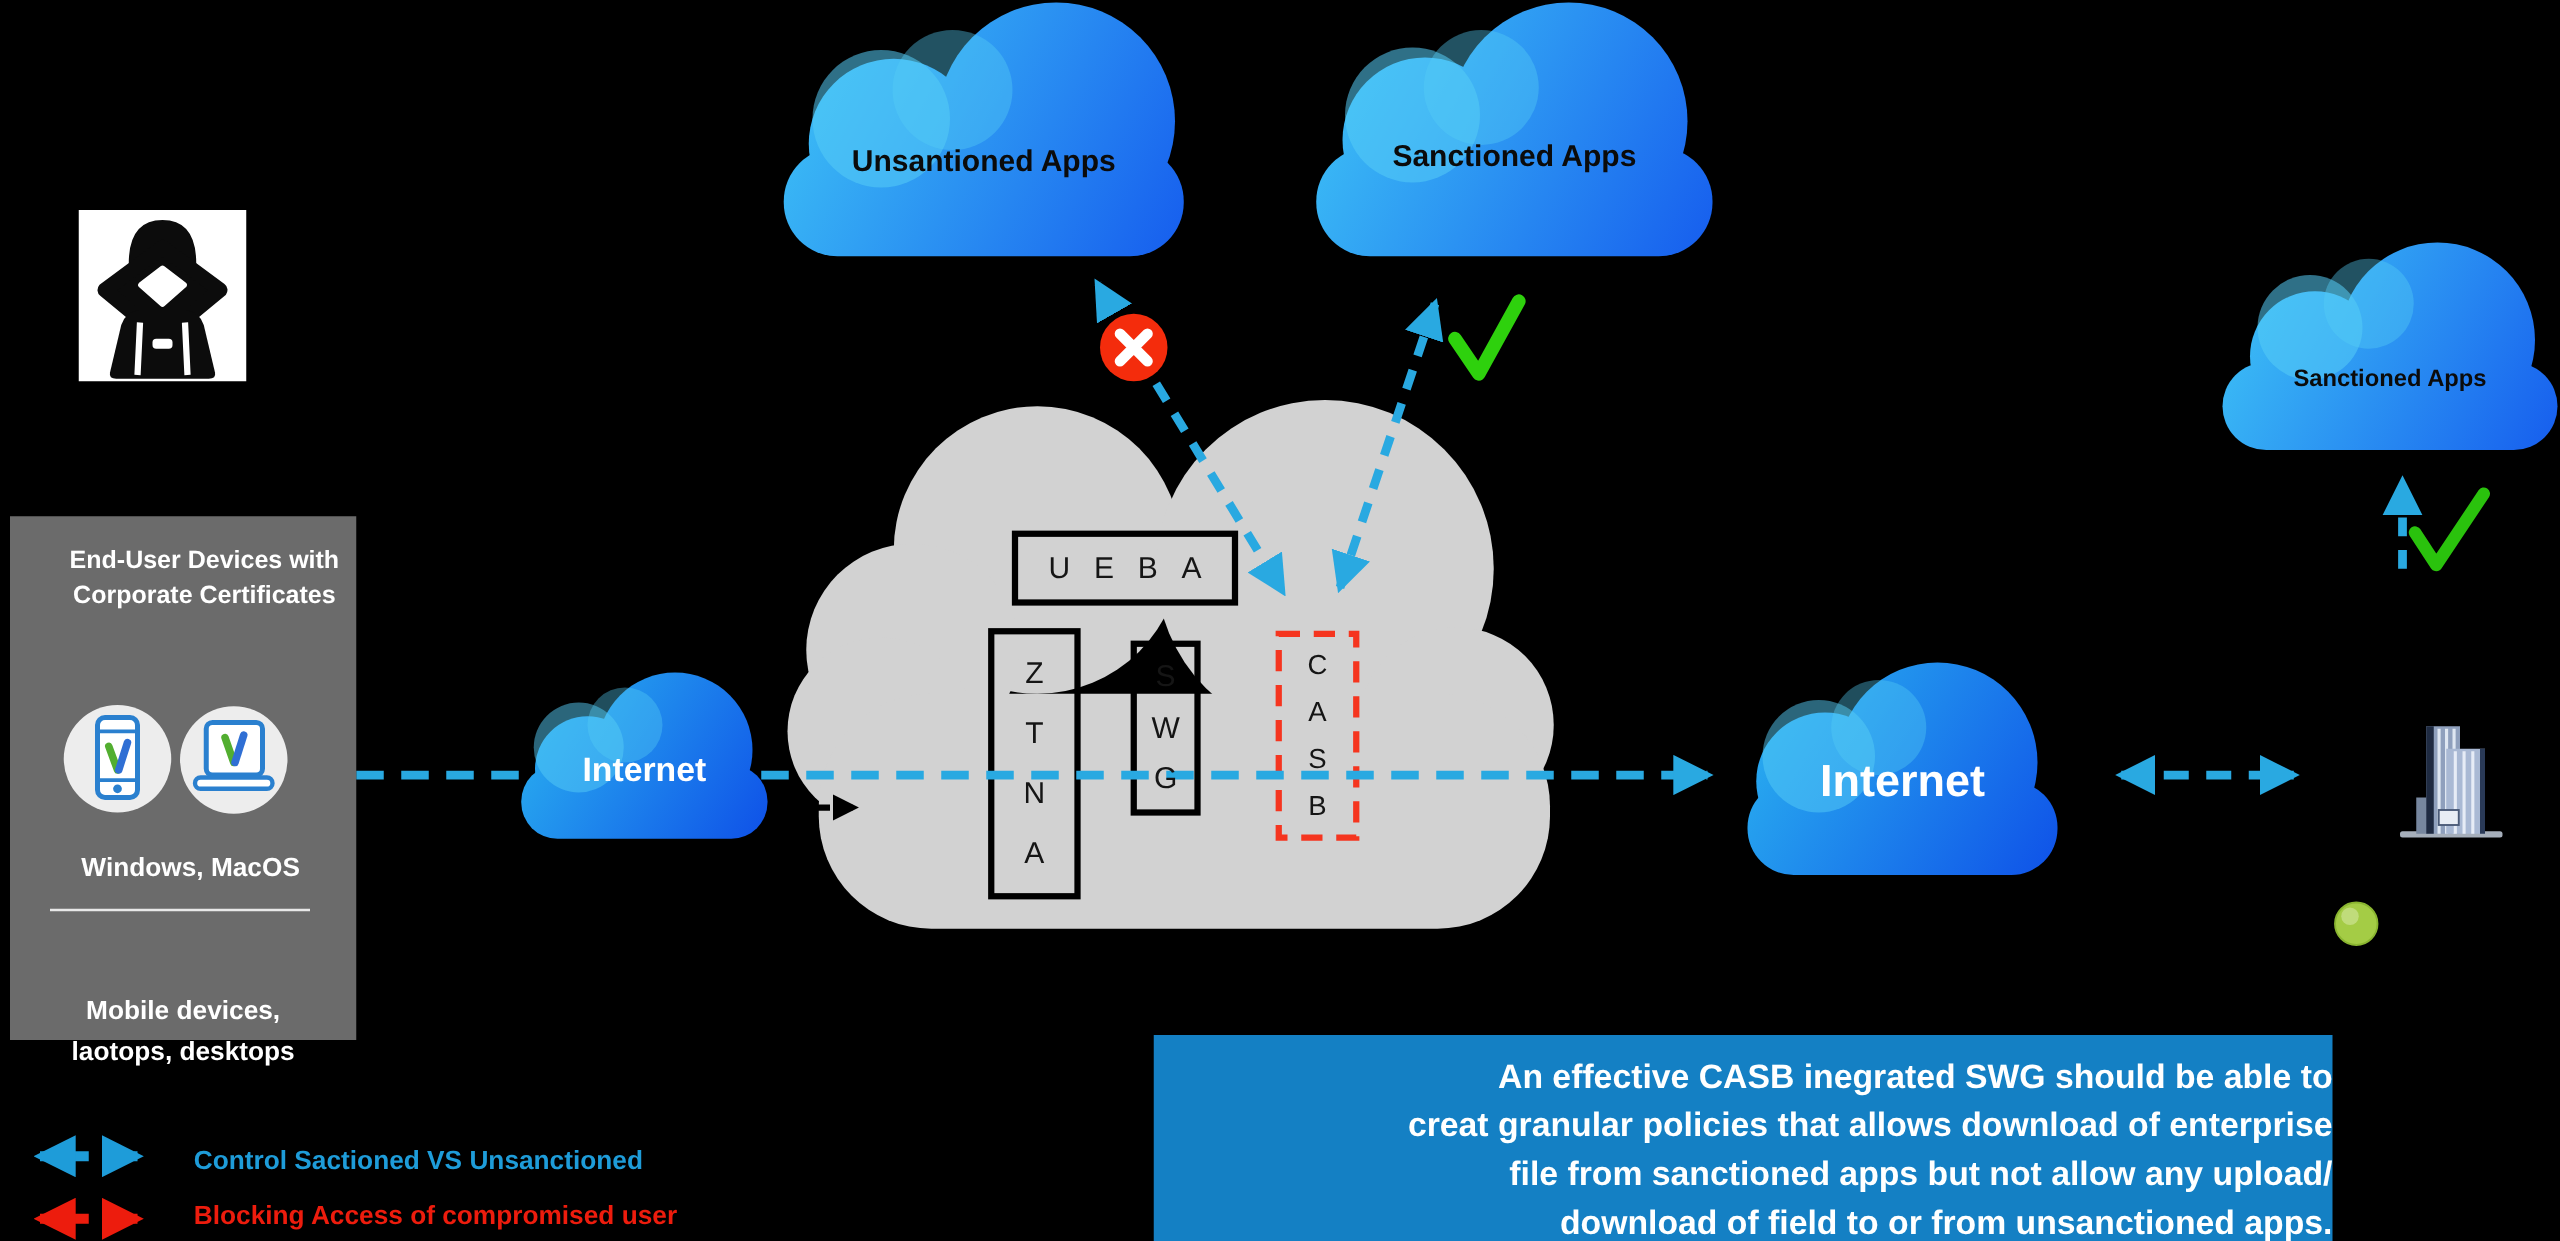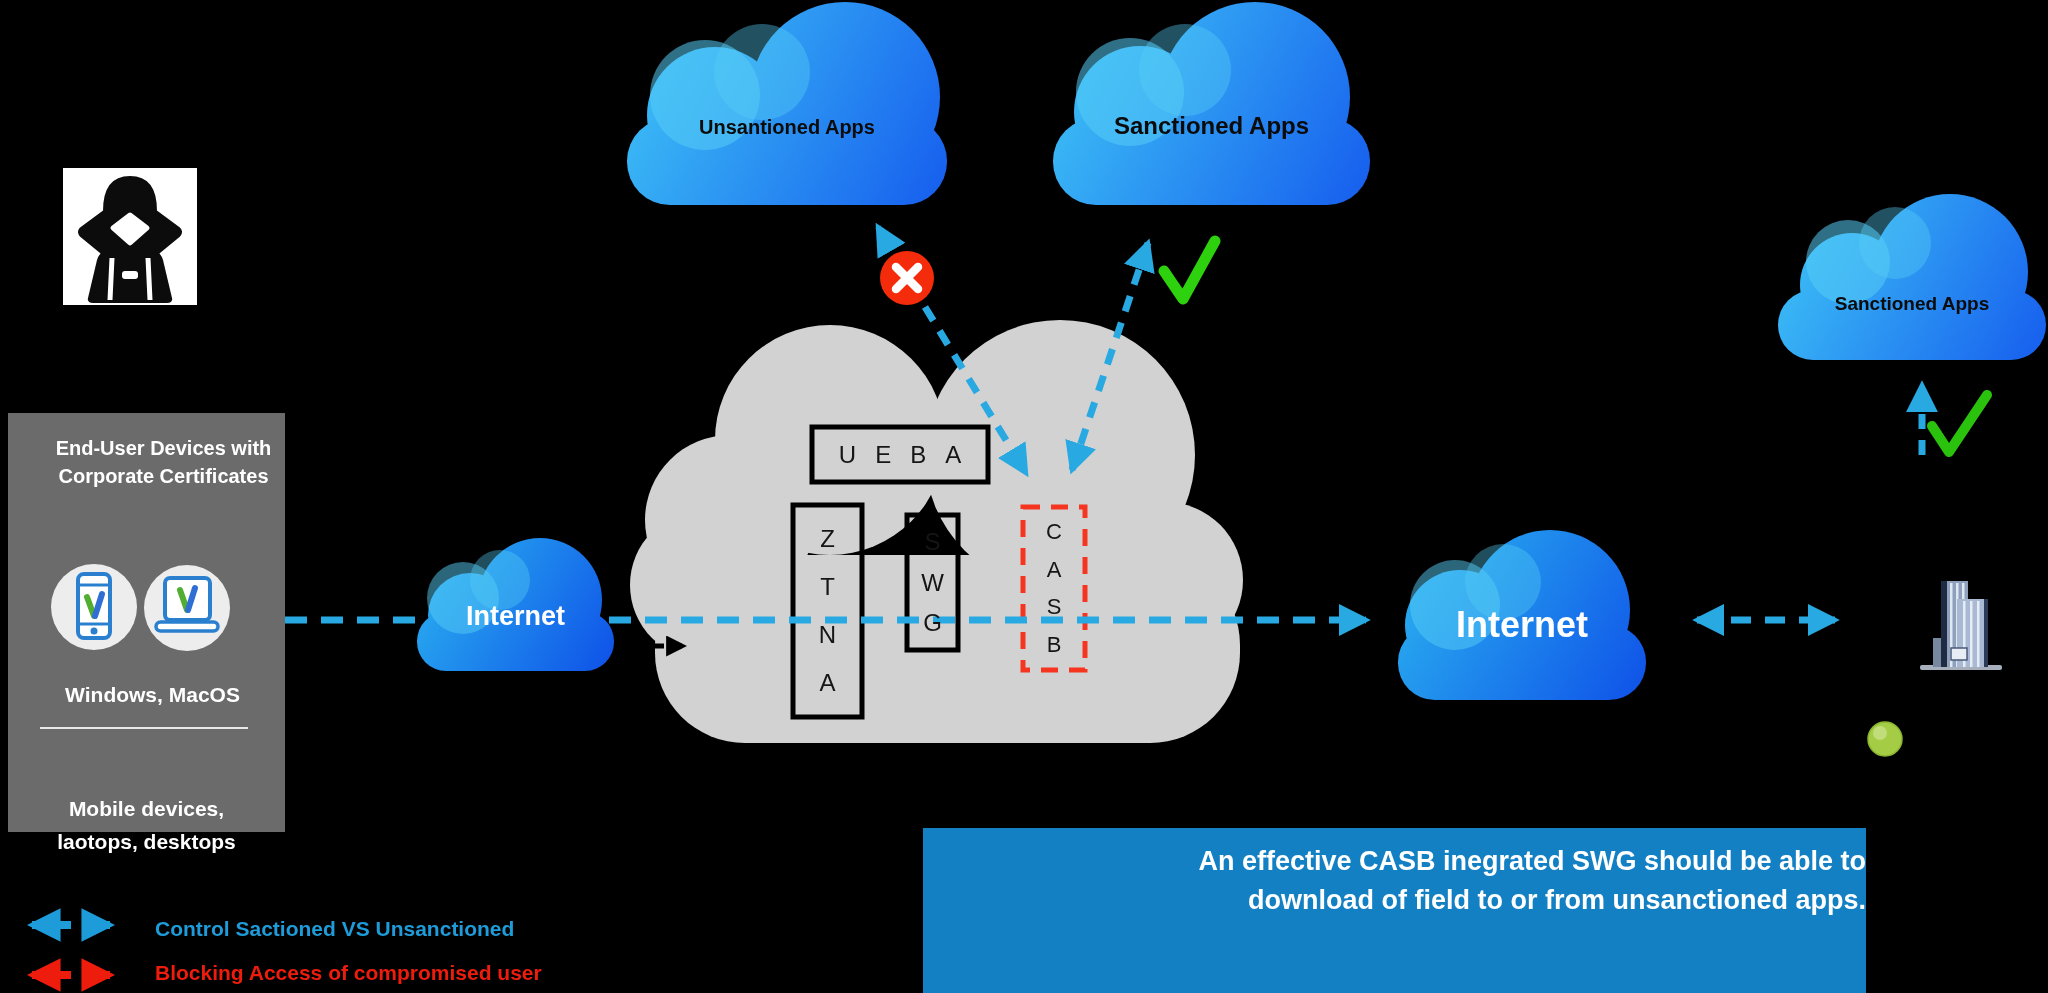--- a/index.html
+++ b/index.html
@@ -2,21 +2,21 @@
 <html><head>
 <meta charset="utf-8">
 <style>
   html,body{margin:0;padding:0;background:#000;}
   #stage{position:relative;width:2048px;height:993px;background:#000;overflow:hidden;
          font-family:"Liberation Sans",sans-serif;}
   #gfx{position:absolute;left:0;top:0;z-index:1;}
   .txt{position:absolute;z-index:3;text-align:center;}
   .cloud-label-dark{color:#0b0b0b;font-weight:700;}
   .cloud-label-light{color:#ffffff;font-weight:600;}
-  .uns-label{left:627px;top:116px;width:320px;font-size:20px;}
+  .uns-label{left:627px;top:116px;width:320px;font-size:24px;}
   .sant-label{left:1053px;top:112px;width:317px;font-size:24px;}
   .sanr-label{left:1778px;top:293px;width:268px;font-size:19px;}
   .intl-label{left:417px;top:601px;width:197px;font-size:27px;}
   .intr-label{left:1398px;top:604px;width:248px;font-size:36px;}
 
   .panel-title{left:8px;top:434px;width:311px;color:#fff;font-size:20px;font-weight:700;
                line-height:28px;white-space:pre-line;}
   .panel-os{left:8px;top:683px;width:289px;color:#fff;font-size:21px;font-weight:700;}
   .panel-devices{left:8px;top:745px;width:277px;color:#fff;font-size:21px;font-weight:700;
                  line-height:33px;white-space:pre-line;margin-top:47px;}
@@ -252,16 +252,18 @@
   <span>A</span>
   <span>S</span>
   <span>B</span>
 </div>
 
 <div class="legend-text legend-blue">Control Sactioned VS Unsanctioned</div>
 <div class="legend-text legend-red">Blocking Access of compromised user</div>
 
 <div class="note-box">
   <div>An effective CASB inegrated SWG should be able to</div>
+  <div>creat granular policies that allows download of enterprise</div>
+  <div>file from sanctioned apps but not allow any upload/</div>
   <div>download of field to or from unsanctioned apps.</div>
 </div>
 
 </div>
 
 </body></html>

